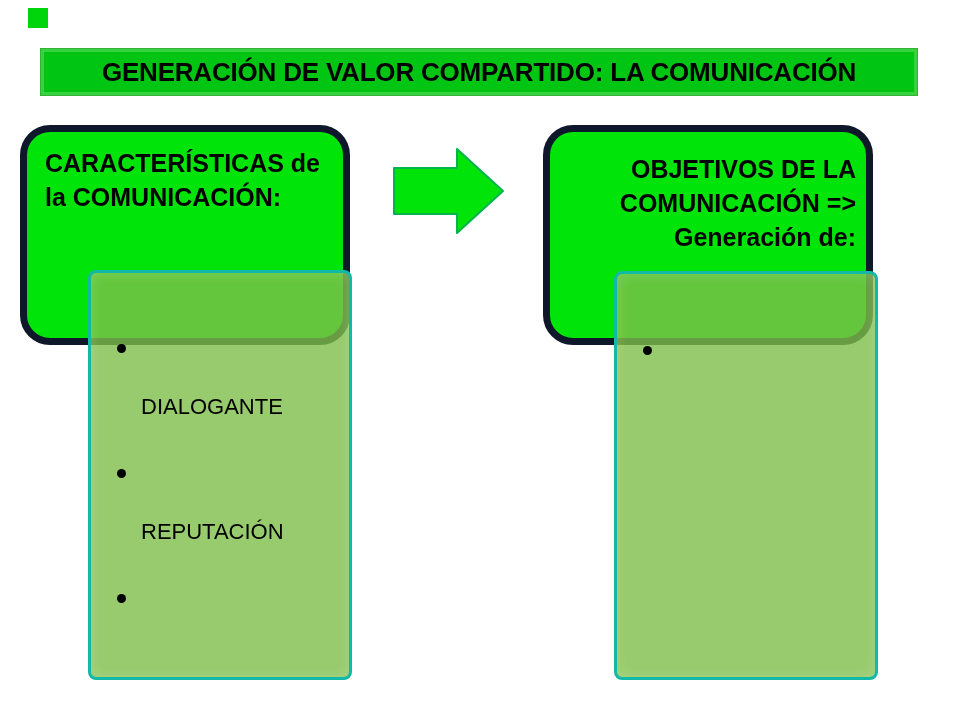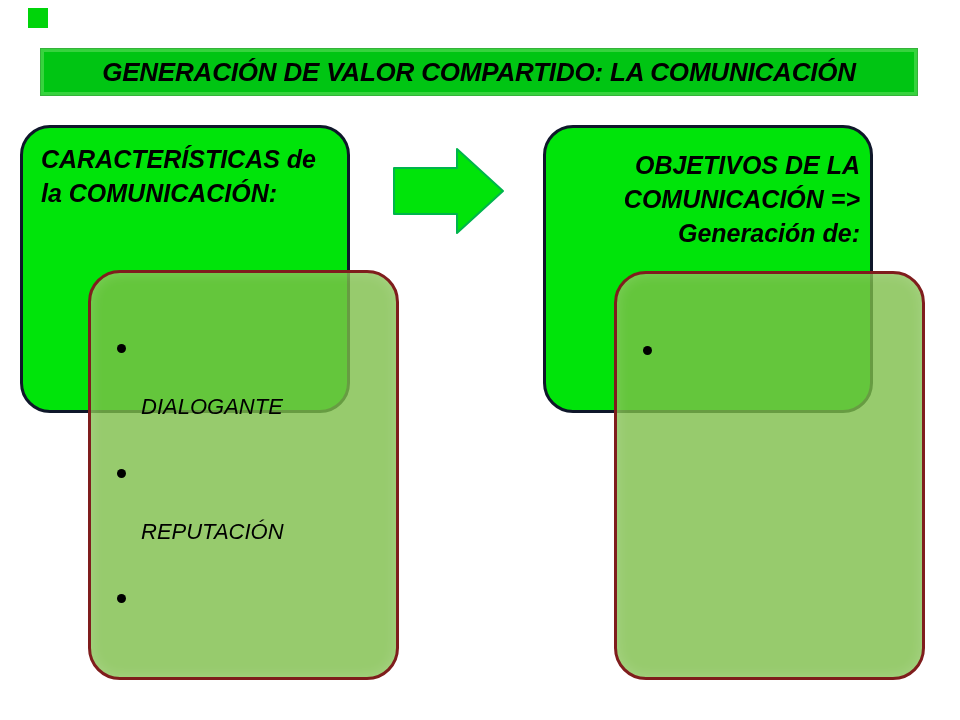--- a/index.html
+++ b/index.html
@@ -5,21 +5,20 @@
   * { margin: 0; padding: 0; box-sizing: border-box; }
   html, body { background: #ffffff; }
   body { font-family: "Liberation Sans", sans-serif; color: #000; }
 
   .slide {
     position: relative;
     width: 960px;
     height: 720px;
     background: #ffffff;
     overflow: hidden;
-    font-style: italic;
   }
 
   .corner-square {
     position: absolute;
     left: 28px; top: 8px;
     width: 20px; height: 20px;
     background: #00d40a;
   }
 
   .title-banner {
@@ -35,24 +34,24 @@
   }
   .title-banner .title-text {
     font-size: 26px;
     font-weight: 700;
     letter-spacing: -0.2px;
     white-space: nowrap;
   }
 
   .header-box {
     position: absolute;
-    width: 330px; height: 288px;
+    width: 330px; height: 220px;
     top: 125px;
     background: #00e40a;
-    border: 3px solid #0f172a;
+    border: 7px solid #0f172a;
     border-radius: 30px;
     z-index: 1;
   }
   .header-box.left  { left: 20px; }
   .header-box.right { left: 543px; text-align: right; }
   .header-box .heading {
     font-size: 25px;
     font-weight: 700;
     line-height: 34px;
     white-space: pre-line;
@@ -62,24 +61,24 @@
 
   .arrow-wrap {
     position: absolute;
     left: 393px; top: 147px;
     width: 112px; height: 88px;
     z-index: 1;
   }
 
   .overlay-box {
     position: absolute;
-    width: 311px;
+    width: 264px;
     background: rgba(125, 190, 72, 0.8);
-    border: 3px solid #7f1d1d;
-    border-radius: 32px;
+    border: 3px solid #14b8a6;
+    border-radius: 8px;
     box-shadow: inset 0 0 14px rgba(255,255,255,0.18);
     z-index: 5;
   }
   .overlay-box.left  { left: 88px;  top: 270px; height: 410px; }
   .overlay-box.right { left: 614px; top: 271px; height: 409px; }
 
   .bullet-list {
     list-style: none;
     margin: 0;
   }

